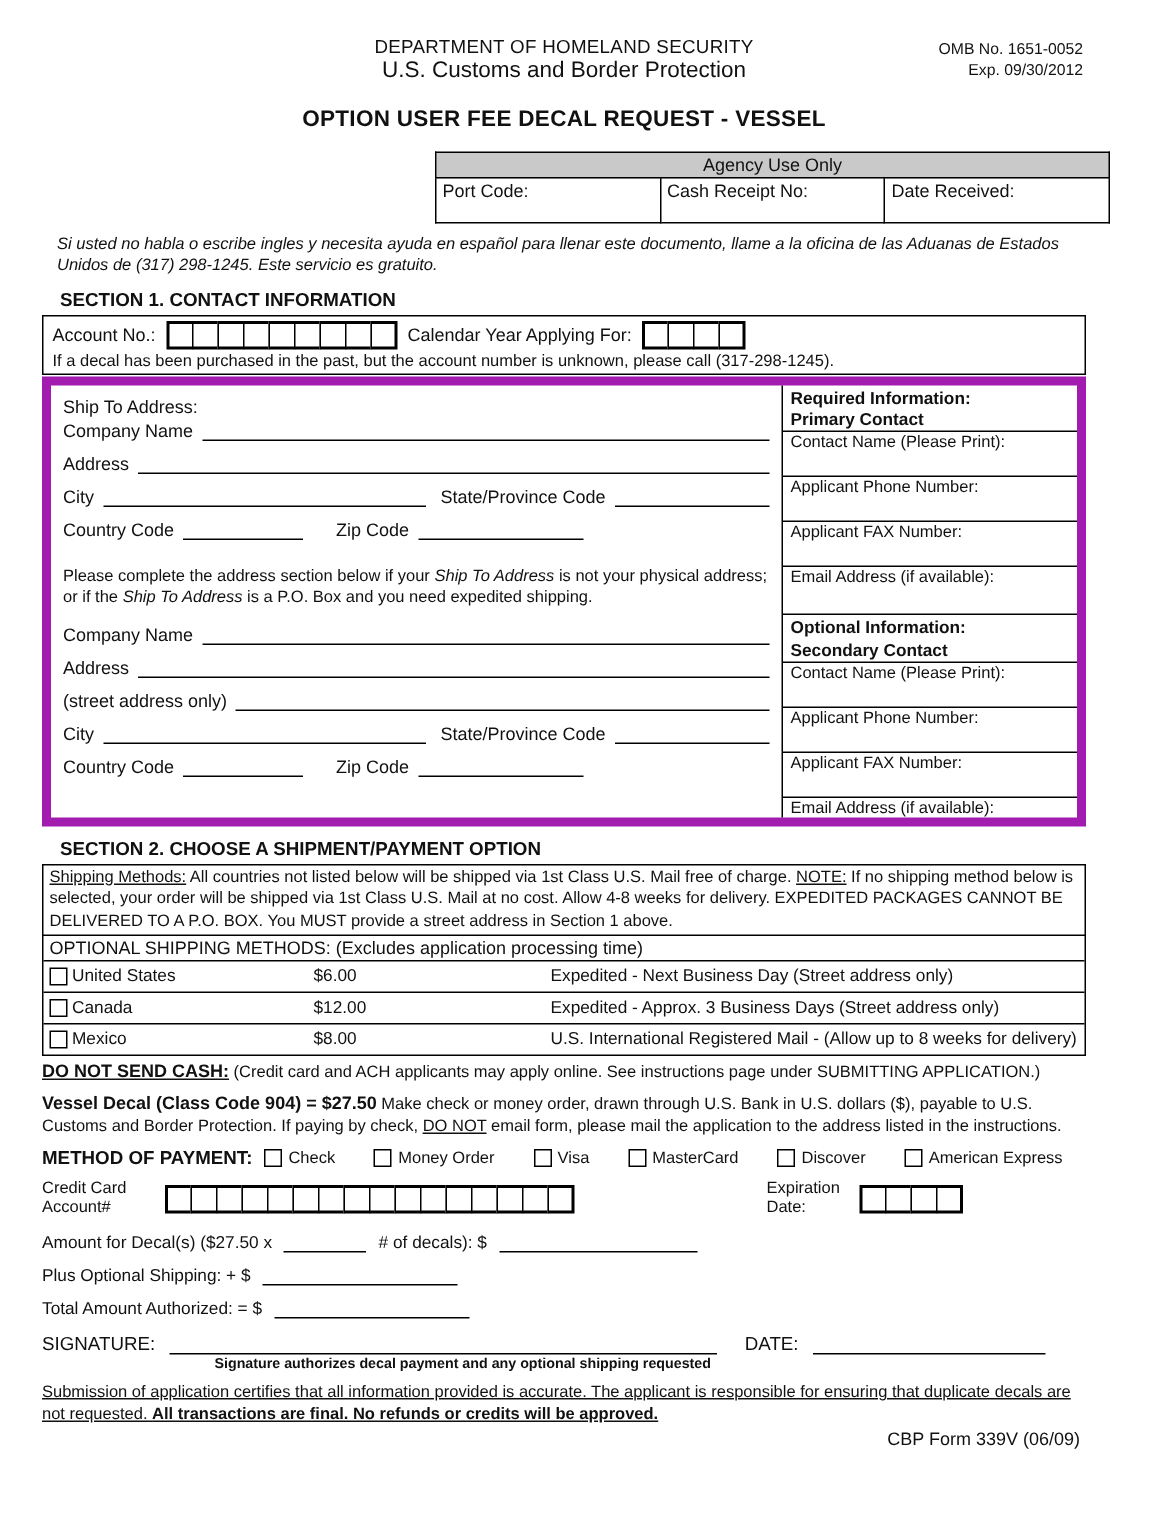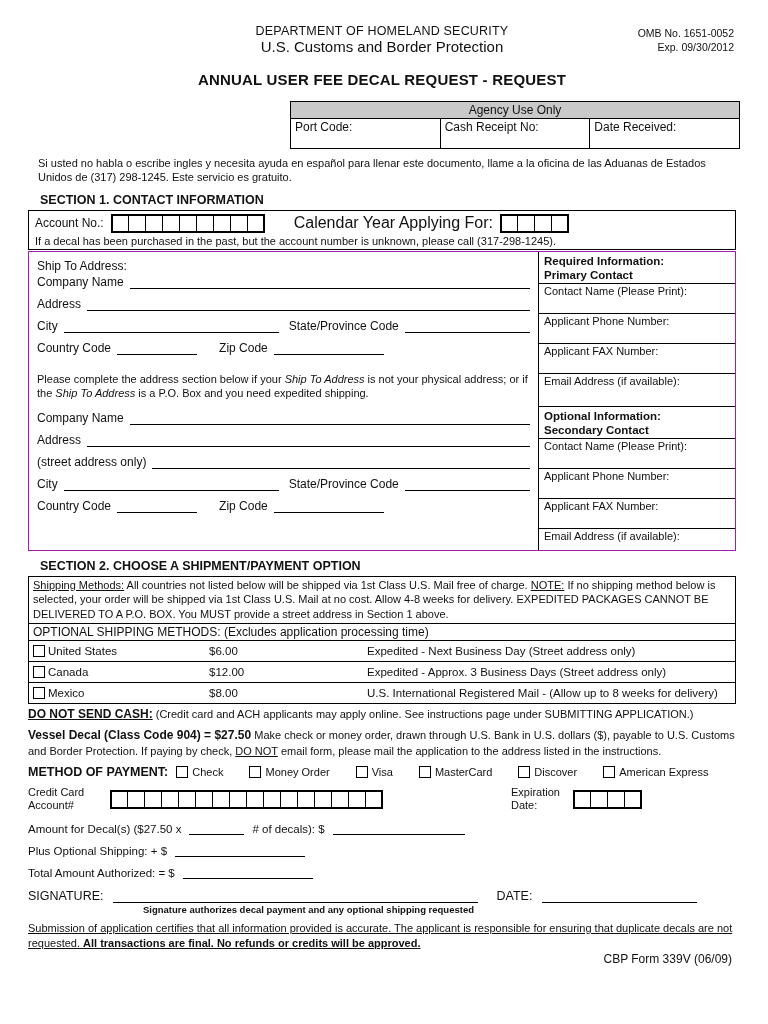--- a/index.html
+++ b/index.html
@@ -2,55 +2,55 @@
 <html><head>
 <meta charset="utf-8">
 <style>
   * { margin:0; padding:0; box-sizing:border-box; }
   html,body { background:#fff; }
   body {
     width:768px; height:1024px; margin:0 auto; position:relative;
     font-family:"Liberation Sans", sans-serif; color:#111; font-size:11px;
     -webkit-font-smoothing:antialiased;
   }
-  .page { position:relative; width:768px; height:1024px; padding:24px 32px 0 28px; }
+  .page { position:relative; width:768px; height:1024px; padding:24px 44px 0 28px; }
 
   
   .hdr { position:relative; text-align:center; }
   .hdr .dept1 { font-size:12.5px; letter-spacing:.2px; }
   .hdr .dept2 { font-size:15px; }
   .hdr .omb { position:absolute; right:2px; top:2px; text-align:right; font-size:10.5px; line-height:1.35; }
   .title { text-align:center; font-weight:bold; font-size:15px; margin-top:16px; letter-spacing:.2px; }
 
   
   .agency { width:450px; margin:13px 0 0 262px; border:1px solid #000; border-collapse:collapse; }
   .agency th { background:#c9c9c9; font-weight:normal; font-size:12px; border:1px solid #000; height:17px; }
   .agency td { border:1px solid #000; width:33.33%; height:30px; vertical-align:top; padding:1px 4px; font-size:12px; }
 
-  .spanish { margin:7px 8px 0 10px; font-size:11px; line-height:1.3; }
+  .spanish { margin:7px 8px 0 10px; font-size:11px; line-height:1.3;font-style:italic; }
 
   .sec-title { font-weight:bold; font-size:12.5px; margin:8px 0 3px 12px; }
 
   
   .frow { display:flex; align-items:flex-end; }
   .line { display:inline-block; border-bottom:1px solid #000; height:13px; }
   .boxgrid { display:inline-flex; }
   .cbox { width:18px; height:19px; border:1px solid #000; margin-left:-1px; background:#fff; }
   .boxgrid .cbox:first-child { margin-left:0; border-left-width:2px; }
   .boxgrid .cbox:last-child { border-right-width:2px; }
   .boxgrid .cbox { border-top-width:2px; border-bottom-width:2px; }
   .checkbox { display:inline-block; width:12px; height:12px; border:1px solid #000; background:#fff; vertical-align:-2px; }
 
   
   .acct-box { border:1px solid #000; padding:3px 6px 2px 6px; }
   .acct-box .frow { gap:7px; align-items:center; }
   .acct-note { font-size:11px; margin-top:2px; }
 
   
-  .s1box { border:1px solid #a21caf; display:flex; height:300px; margin-top:1px; }
+  .s1box { border:6px solid #a21caf; display:flex; height:300px; margin-top:1px; }
   .s1left { flex:1; padding:4px 8px 0 8px; }
   .s1right { width:197px; border-left:1px solid #000; display:flex; flex-direction:column; }
   .s1right .cell { border-bottom:1px solid #000; padding:1px 4px 0 5px; font-size:11px; }
   .s1right .cell.hd { font-weight:bold; font-size:11.5px; line-height:1.25; padding-top:2px; height:32px; }
   .s1right .cell.fld { height:30px; }
   .s1right .cell:last-child { border-bottom:none; flex:1; }
 
   .addr-row { display:flex; align-items:flex-end; margin-top:8px; }
   .addr-row .lbl { white-space:nowrap; padding-right:6px; }
   .addr-note { margin:17px 0 9px 0; line-height:1.35; font-size:11px; }
@@ -91,21 +91,21 @@
 <div class="page">
 
   <div class="hdr">
     <div class="dept1">DEPARTMENT OF HOMELAND SECURITY</div>
     <div class="dept2">U.S. Customs and Border Protection</div>
     <div class="omb">
       <div>OMB No. 1651-0052</div>
       <div>Exp. 09/30/2012</div>
     </div>
   </div>
-  <div class="title">ANNUAL USER FEE DECAL REQUEST - REQUEST</div>
+  <div class="title">OPTION USER FEE DECAL REQUEST - VESSEL</div>
 
   <table class="agency">
     <tbody>
         <tr>
           <th colspan="3">Agency Use Only</th>
         </tr>
     <tr>
       <td>Port Code:</td>
       <td>Cash Receipt No:</td>
       <td>Date Received:</td>
@@ -124,21 +124,21 @@
           <span class="cbox"></span>
           <span class="cbox"></span>
           <span class="cbox"></span>
           <span class="cbox"></span>
           <span class="cbox"></span>
           <span class="cbox"></span>
           <span class="cbox"></span>
           <span class="cbox"></span>
           <span class="cbox"></span>
         </span>
-      <span style="font-size:16px; margin-left:22px;">Calendar Year Applying For:</span>
+      <span style="font-size:12px; margin-left:0;">Calendar Year Applying For:</span>
       <span class="boxgrid">
           <span class="cbox"></span>
           <span class="cbox"></span>
           <span class="cbox"></span>
           <span class="cbox"></span>
         </span>
     </div>
     <div class="acct-note">If a decal has been purchased in the past, but the account number is unknown, please call (317-298-1245).</div>
   </div>
 

